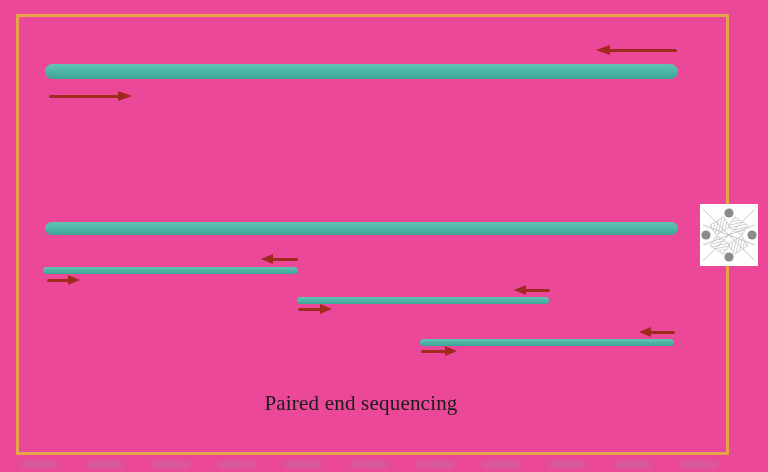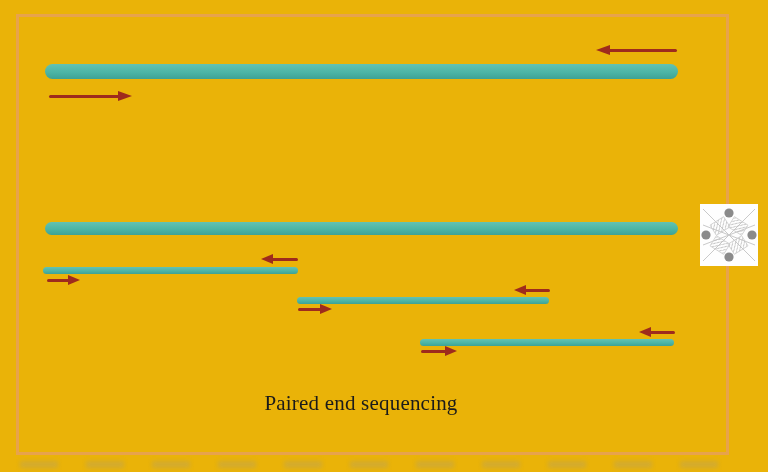--- a/index.html
+++ b/index.html
@@ -1,19 +1,19 @@
 <!DOCTYPE html>
 <html><head>
 <meta charset="utf-8">
 <style>
   html,body{margin:0;padding:0;background:#fff;}
   #stage{
     position:relative;
     width:768px;height:472px;
-    background:#eab308;
+    background:#ec4899;
     overflow:hidden;
     font-family:"Liberation Serif","DejaVu Serif",serif;
   }
   
   .frame{
     position:absolute;left:16px;top:14px;
     width:707px;height:435px;
     border:3px solid #e7a34c;
     background:transparent;
   }

